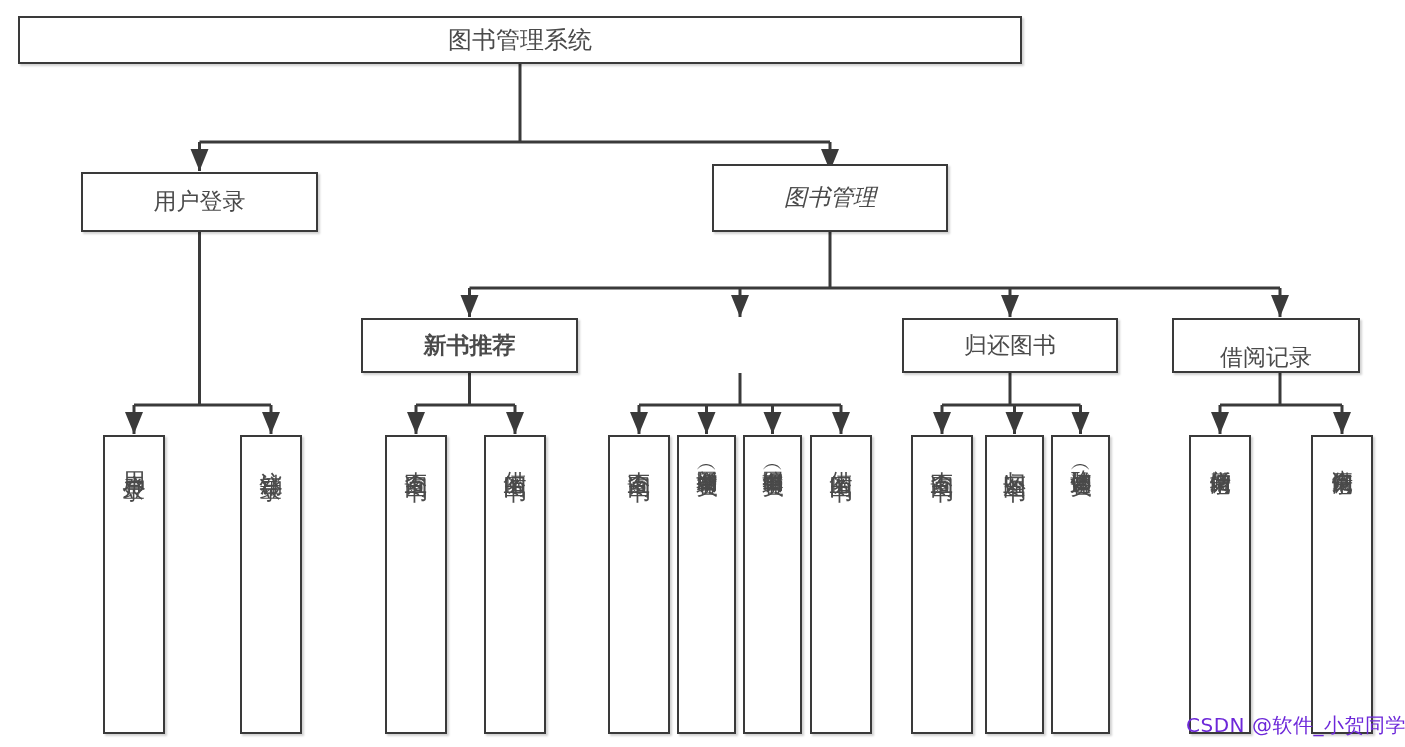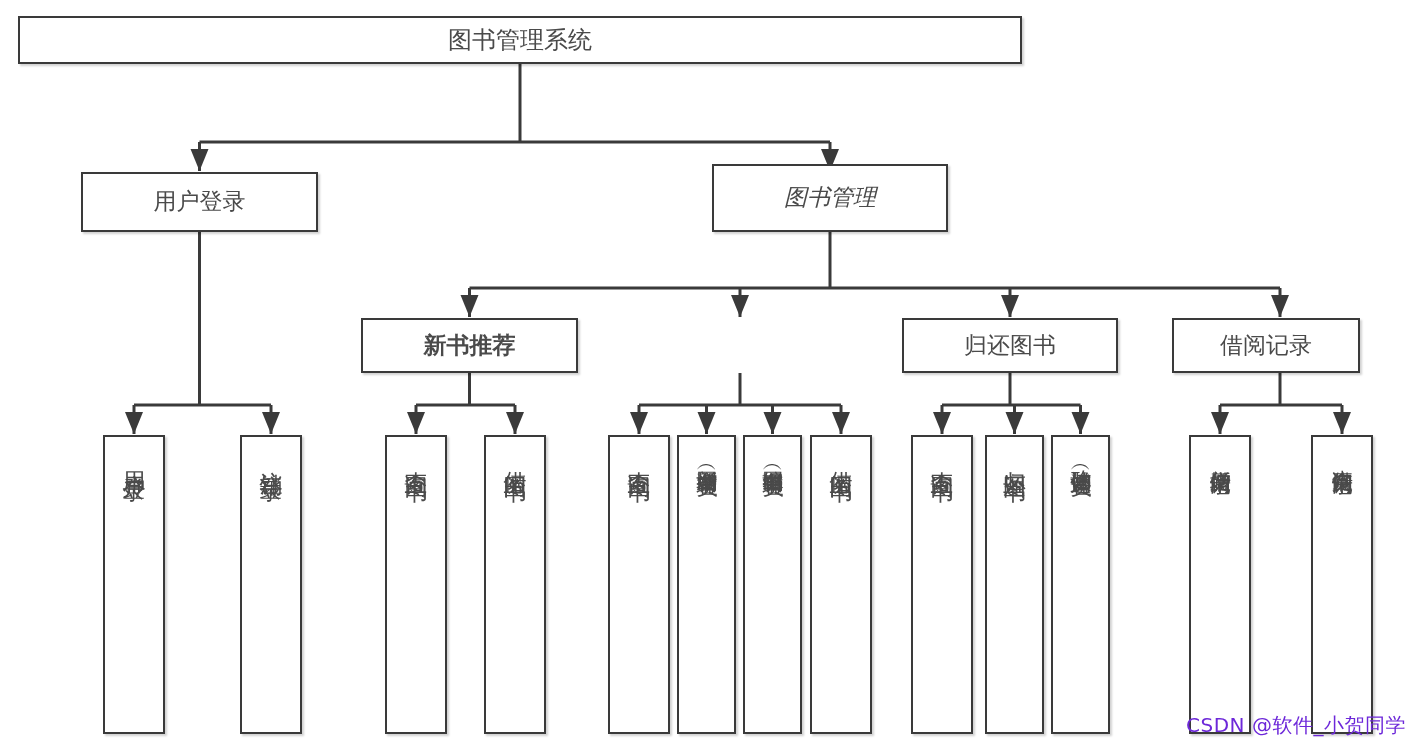--- a/index.html
+++ b/index.html
@@ -148,21 +148,21 @@
   <div class="node horizontal" id="n-book_manage" style="left: 712px; top: 164px; width: 236px; height: 68px; font-style: italic;">
     <span class="label">图书管理</span>
   </div>
 
   <div class="node horizontal" id="n-new_book_rec" style="left: 361px; top: 318px; width: 217px; height: 55px; font-weight: bold;">
     <span class="label">新书推荐</span>
   </div>
   <div class="node horizontal" id="n-current_borrow" style="left: 902px; top: 318px; width: 216px; height: 55px;">
     <span class="label">归还图书</span>
   </div>
-  <div class="node horizontal" id="n-borrow_record" style="left: 1172px; top: 318px; width: 188px; height: 55px;">
+  <div class="node horizontal" id="n-borrow_record" style="left: 1172px; top: 318px; width: 188px; height: 55px; align-items: flex-end;">
     <span class="label">借阅记录</span>
   </div>
 
   <div class="node vertical" id="n-leaf_user_login" style="left: 103px; top: 435px; width: 62px; height: 299px;">
     <span class="label">用户登录</span>
   </div>
   <div class="node vertical" id="n-leaf_logout" style="left: 240px; top: 435px; width: 62px; height: 299px;">
     <span class="label">注销登录</span>
   </div>
   <div class="node vertical" id="n-leaf_query_book_1" style="left: 385px; top: 435px; width: 62px; height: 299px;">

